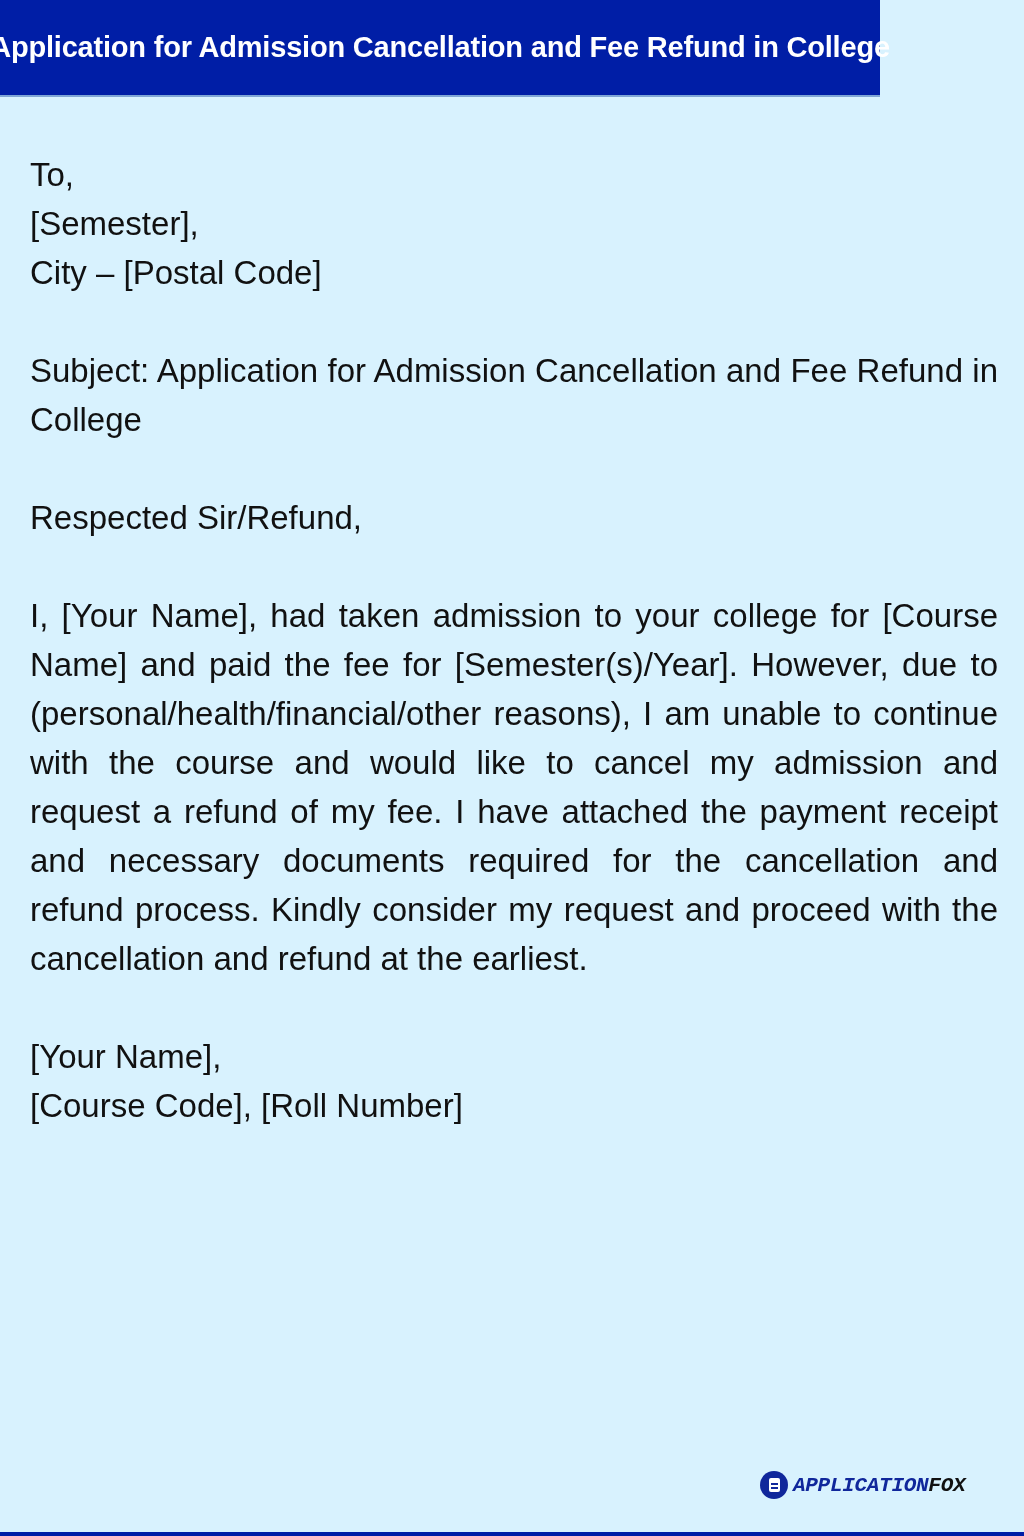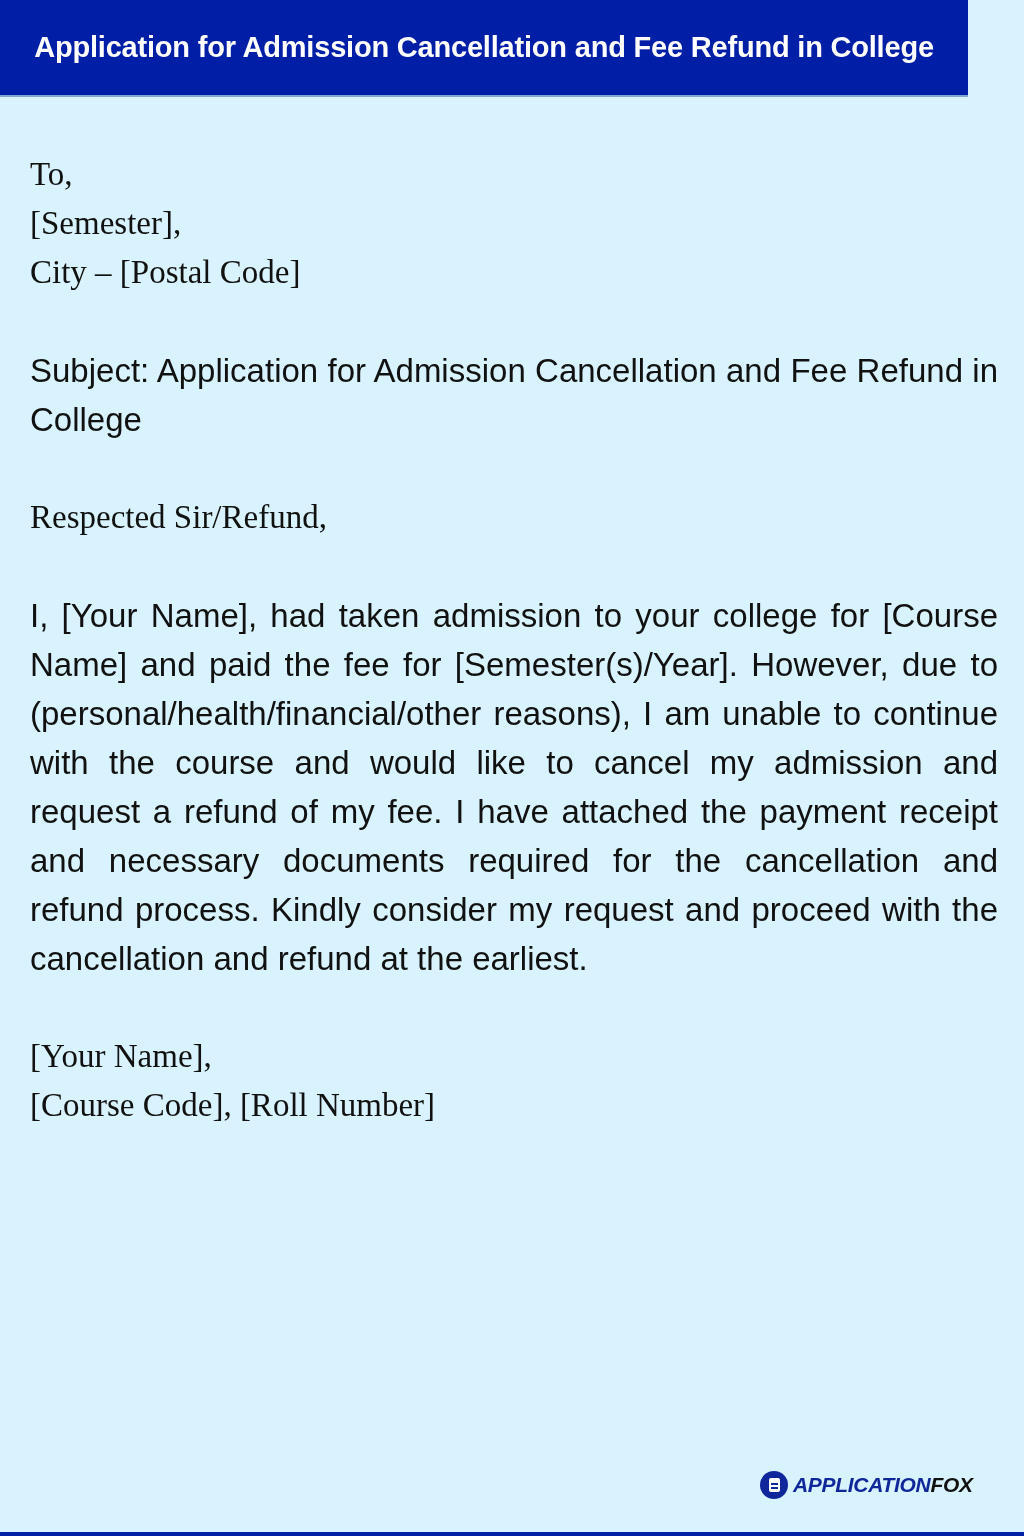--- a/index.html
+++ b/index.html
@@ -2,55 +2,55 @@
 <html><head>
   <meta charset="utf-8">
   <style>
     html, body { margin: 0; padding: 0; }
     body {
       width: 1024px; height: 1536px; position: relative; overflow: hidden;
       background: #d8f2fe;
       font-family: "Liberation Sans", sans-serif;
     }
     .header {
-      position: absolute; left: 0; top: 0; width: 968px; height: 97px;
+      position: absolute; left: 0; top: 0; width: 880px; height: 97px;
       background: #001ea6;
       display: flex; align-items: center; justify-content: center;
       border-bottom: 2px solid #7fa6d6;
       box-sizing: border-box;
     }
     .header-title {
       color: #ffffff; font-weight: bold; font-size: 29px; letter-spacing: -0.2px;
       white-space: nowrap;
     }
     .content {
       position: absolute; left: 30px; top: 150px; width: 968px;
       color: #111111; font-size: 33px; line-height: 49px;
     }
-    .line { display: block; white-space: nowrap; font-family: Liberation Serif, serif; }
+    .line { display: block; white-space: nowrap; }
     .gap { height: 49px; }
     .justify {
       text-align: justify; text-align-last: left; white-space: normal;
     }
     .footer-logo {
       position: absolute; left: 760px; top: 1471px; display: flex; align-items: center;
     }
     .logo-icon {
       width: 28px; height: 28px; border-radius: 50%; background: #10279b;
       display: flex; align-items: center; justify-content: center; margin-right: 5px;
     }
     .logo-doc {
       width: 11px; height: 14px; background: #ffffff; border-radius: 2px; position: relative;
     }
     .logo-doc::before, .logo-doc::after {
       content: ""; position: absolute; left: 2px; right: 2px; height: 2px; background: #10279b;
     }
     .logo-doc::before { top: 5px; }
     .logo-doc::after { top: 9px; }
-    .logo-text { font-weight: bold; font-style: italic; font-size: 21px; letter-spacing: -0.3px; }
+    .logo-text { font-weight: bold; font-style: italic; font-size: 21px; letter-spacing: -0.3px; font-family: Liberation Mono, monospace; }
     .logo-a { color: #10279b; }
     .logo-b { color: #111111; }
     .bottom-bar {
       position: absolute; left: 0; bottom: 0; width: 1024px; height: 4px; background: #001ea6;
     }
   </style>
 </head>
 <body>
 
 <div class="header">

